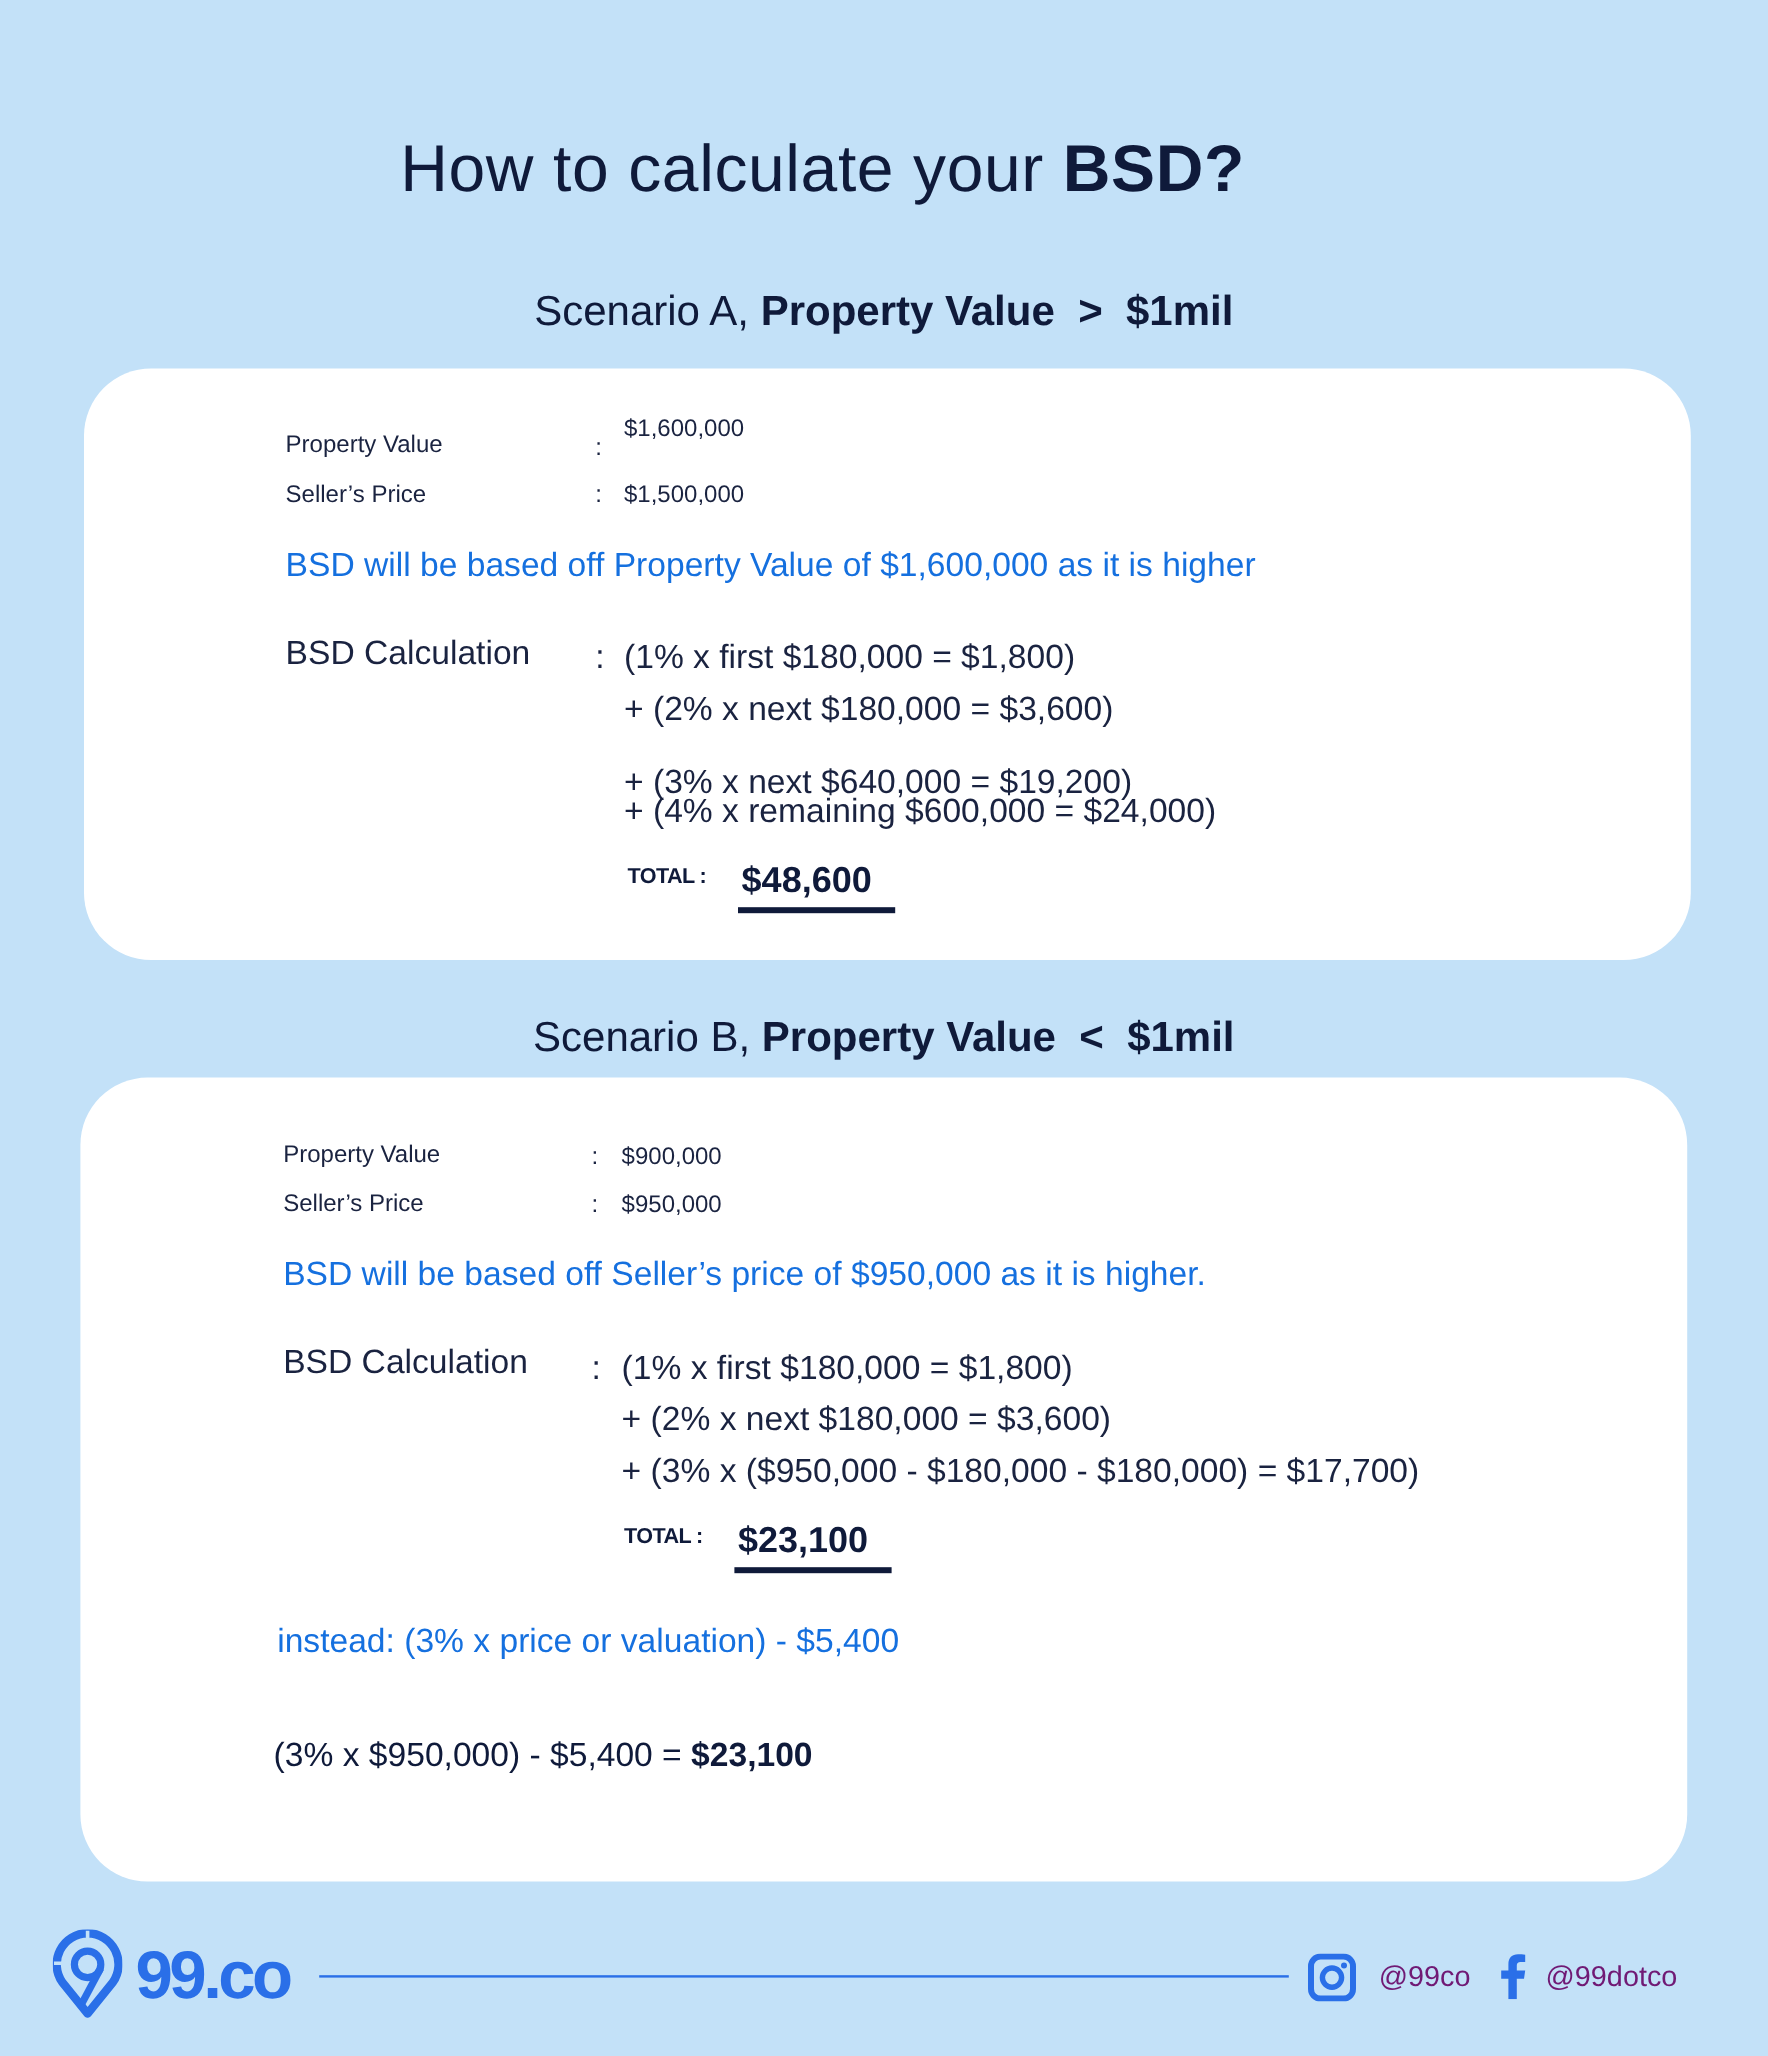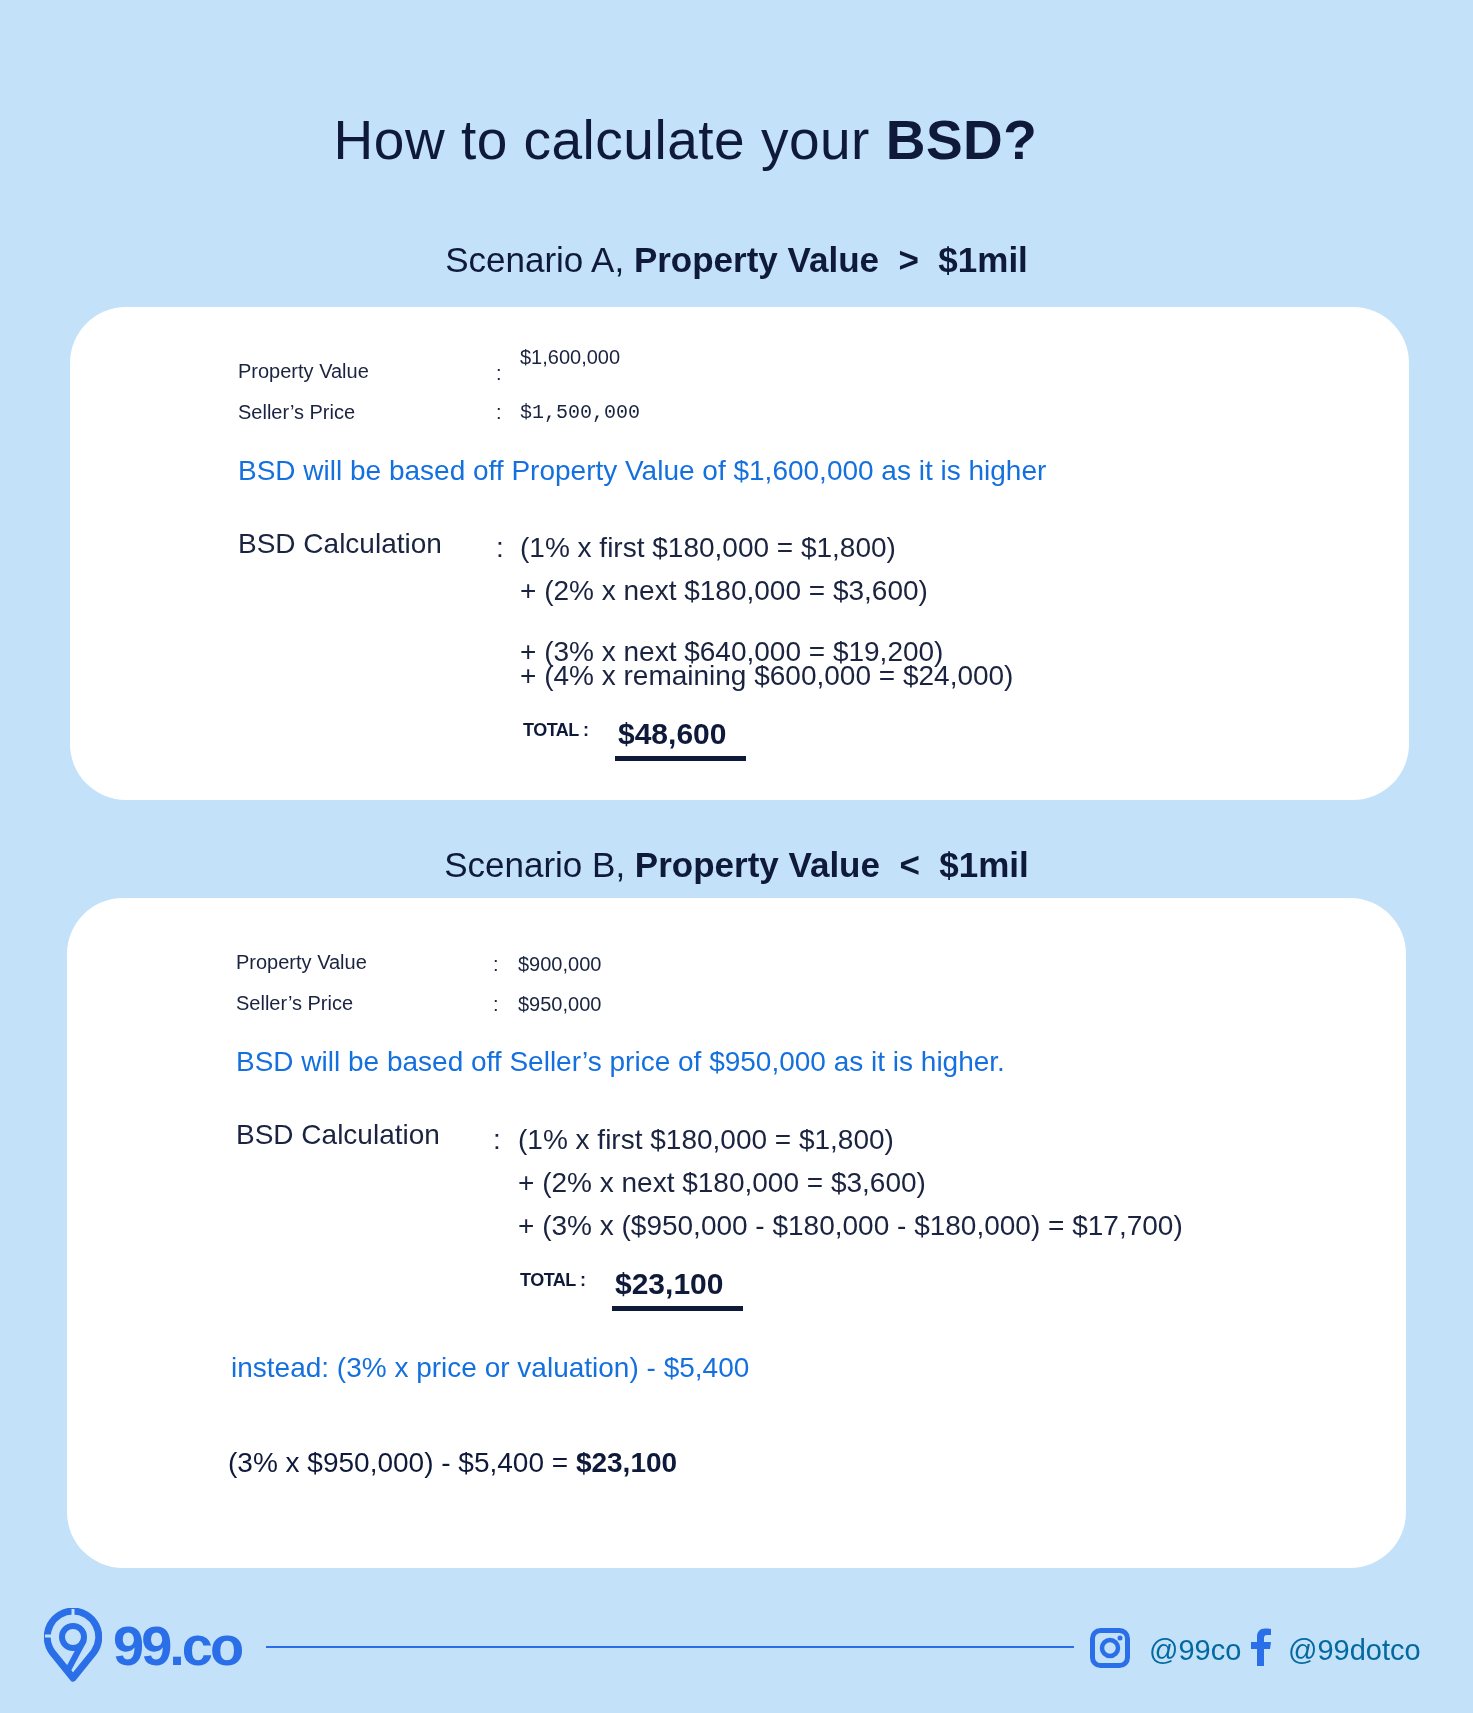--- a/index.html
+++ b/index.html
@@ -26,40 +26,40 @@
   .row { font-size:20px; color:#1A2340; white-space:nowrap; }
   .note { color:#1570DF; font-size:28px; white-space:nowrap; }
   .calc { font-size:28px; color:#1A2340; white-space:nowrap; }
   .total-lbl { font-size:18px; font-weight:bold; letter-spacing:-0.5px; }
   .total-val { font-size:30px; font-weight:bold; }
   .uline { background:#0F1A3A; height:5px; }
   .note2 { color:#1570DF; font-size:28px; line-height:32px; }
   .formula { font-size:28px; color:#0F1A3A; }
   .formula b { font-weight:bold; }
   .footer-line { background:#2A6FE8; height:2px; }
-  .social { color:#0369a1; font-size:29px;text-align:center; }
+  .social { color:#701a75; font-size:24px;text-align:center; }
 </style>
 </head>
 <body>
 
 <div class="abs title"><span>How to calculate your </span><b>BSD?</b></div>
 
 <div class="abs scen" style="top:240px;"><span>Scenario A, </span><b style="white-space:pre;">Property Value  &gt;  $1mil</b></div>
 
 <div class="abs card" style="left:70px; top:307px; width:1339px; height:493px;"></div>
 
 <div class="abs row" style="left:238px; top:360px;">
   <span>Property Value</span>
 </div>
 <div class="abs row" style="left:496px; top:362px;">:</div>
 <div class="abs row" style="left:520px; top:346px;">$1,600,000</div>
 
 <div class="abs row" style="left:238px; top:401px;">Seller’s Price</div>
 <div class="abs row" style="left:496px; top:401px;">:</div>
-<div class="abs row" style="left:520px; top:401px;font-family:Liberation Mono, monospace;">$1,500,000</div>
+<div class="abs row" style="left:520px; top:401px;">$1,500,000</div>
 
 <div class="abs note" style="left:238px; top:455px;">BSD will be based off Property Value of $1,600,000 as it is higher</div>
 
 <div class="abs calc" style="left:238px; top:528px;">BSD Calculation</div>
 <div class="abs calc" style="left:496px; top:532px;">:</div>
 <div class="abs calc" style="left:520px; top:532px;">(1% x first $180,000 = $1,800)</div>
 <div class="abs calc" style="left:520px; top:575px;">+ (2% x next $180,000 = $3,600)</div>
 <div class="abs calc" style="left:520px; top:636px;">+ (3% x next $640,000 = $19,200)</div>
 <div class="abs calc" style="left:520px; top:660px;">+ (4% x remaining $600,000 = $24,000)</div>
 

